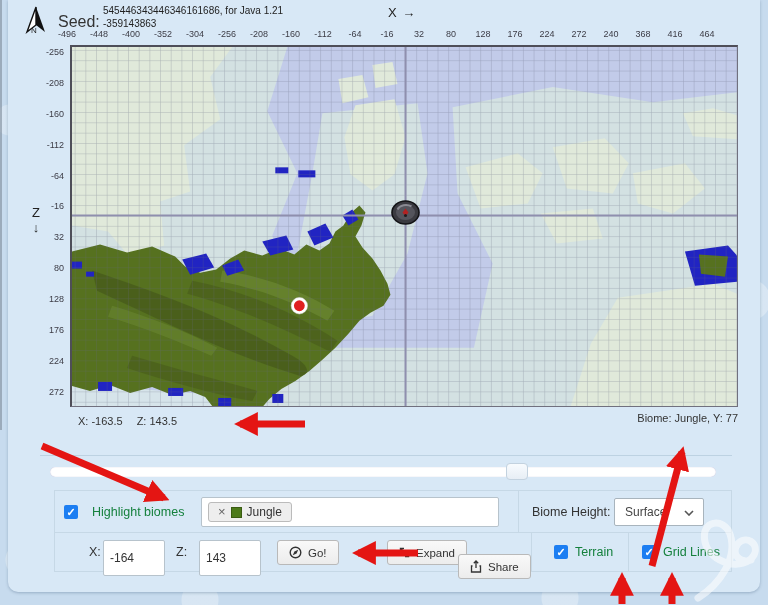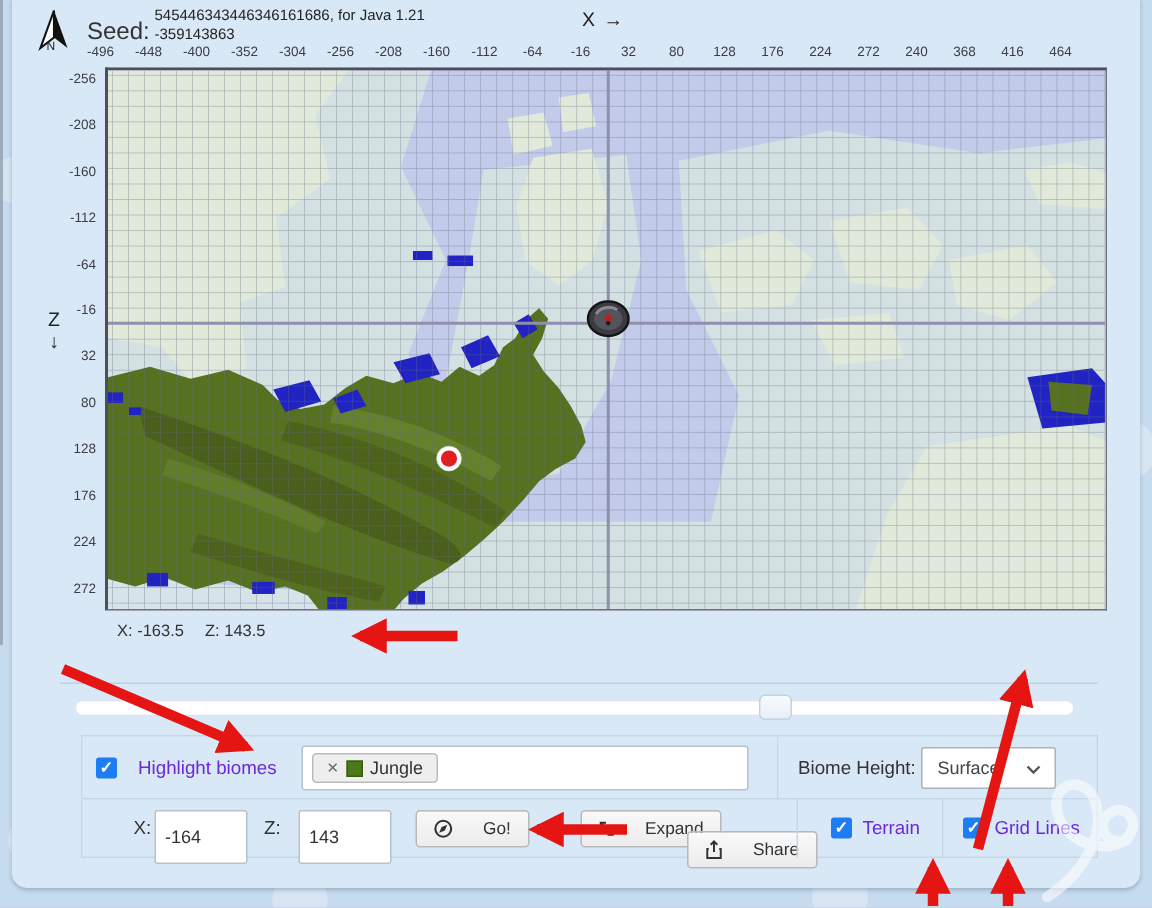--- a/index.html
+++ b/index.html
@@ -64,42 +64,42 @@
   
   #controls{left:54px;top:490px;width:678px;height:82px;border:1px solid #c6d8e6;}
   #row1{position:absolute;left:0;top:0;width:100%;height:42px;border-bottom:1px solid #c6d8e6;}
   #row1 .vdiv{position:absolute;left:463px;top:0;width:1px;height:42px;background:#c6d8e6;}
   #row2{position:absolute;left:0;top:42px;width:100%;height:39px;}
   #row2 .vdiv1{position:absolute;left:476px;top:0;width:1px;height:39px;background:#c6d8e6;}
   #row2 .vdiv2{position:absolute;left:573px;top:0;width:1px;height:39px;background:#c6d8e6;}
 
   .cb{display:inline-block;width:14px;height:14px;background:var(--accent-blue);border-radius:2px;
       color:#fff;font-size:11px;font-weight:bold;text-align:center;line-height:14px;vertical-align:middle;cursor:pointer;}
-  .cb-label{font-size:12.5px;color:#6d28d9;vertical-align:middle;margin-left:7px;}
+  .cb-label{font-size:12.5px;color:#15803d;vertical-align:middle;margin-left:7px;}
 
   #hb-check{position:absolute;left:9px;top:14px;}
   #hb-label{position:absolute;left:30px;top:14px;}
   #biome-input{position:absolute;left:146px;top:6px;width:298px;height:30px;background:#fff;border:1px solid #b7c3cc;border-radius:2px;}
   #biome-tag{position:absolute;left:6px;top:4px;display:inline-flex;align-items:center;gap:5px;
      background:#eee;border:1px solid #bbb;border-radius:3px;padding:2px 9px;font-size:12px;color:#333;height:20px;}
   #biome-tag .x{color:#666;font-size:13px;cursor:pointer;line-height:12px;}
   #biome-tag .swatch{width:11px;height:11px;background:var(--jungle-green);border:1px solid #3a5c12;display:inline-block;}
   #bh-label{position:absolute;left:477px;top:14px;font-size:12.5px;color:#333;}
   #bh-select{position:absolute;left:559px;top:7px;width:90px;height:28px;background:#fff;border:1px solid #a8b4bd;border-radius:2px;
      font-size:12px;color:#444;line-height:26px;padding-left:10px;cursor:pointer;}
   #bh-select svg{position:absolute;right:9px;top:11px;}
 
   .fld-label{font-size:12.5px;color:#333;}
   .fld{width:62px;height:36px;border:1px solid #b7c3cc;border-radius:2px;background:#fff;font-size:12px;color:#333;padding:0 6px;font-family:"Liberation Sans",sans-serif;}
   #x-label{position:absolute;left:34px;top:12px;}
   #x-field{position:absolute;left:48px;top:7px;}
   #z-label{position:absolute;left:121px;top:12px;}
   #z-field{position:absolute;left:144px;top:7px;}
 
-  .btn{display:inline-flex;align-items:center;gap:20px;height:25px;padding:0 11px;
+  .btn{display:inline-flex;align-items:center;gap:6px;height:25px;padding:0 11px;
      background:linear-gradient(#f9f9f9,#ececec);border:1px solid #b9b9b9;border-radius:3px;
      font-size:11.5px;color:#333;cursor:pointer;font-family:"Liberation Sans",sans-serif;}
   #go-btn{position:absolute;left:222px;top:7px;}
   #expand-btn{position:absolute;left:332px;top:7px;}
   #share-btn{position:absolute;left:403px;top:21px;}
   #terrain-check{position:absolute;left:499px;top:12px;}
   #terrain-label{position:absolute;left:520px;top:12px;}
   #gl-check{position:absolute;left:587px;top:12px;}
   #gl-label{position:absolute;left:608px;top:12px;}
 
@@ -246,20 +246,21 @@
     <circle r="8.2" fill="#ffffff" stroke="#d8d8d8" stroke-width=".5"></circle>
     <circle r="5.4" fill="#e02020"></circle>
   </g>
 </svg>
 </div>
 
 <div id="cursor-coords" class="abs">
   <span>X: -163.5</span><span>Z: 143.5</span>
 </div>
 <div id="chunk-info" class="abs">
+  <div>Biome: Jungle, Y: 77</div>
 </div>
 
 <div id="divider-top" class="abs hline"></div>
 
 <div id="zoom-slider" class="abs">
   <div class="handle"></div>
 </div>
 
 <div id="controls" class="abs">
   <div id="row1">

